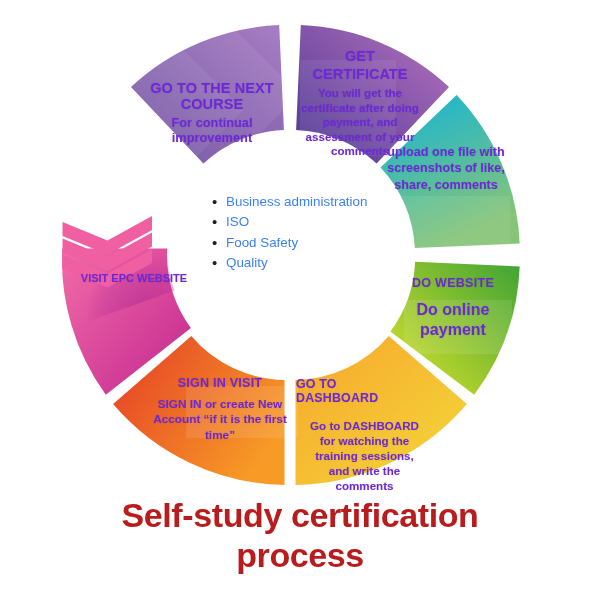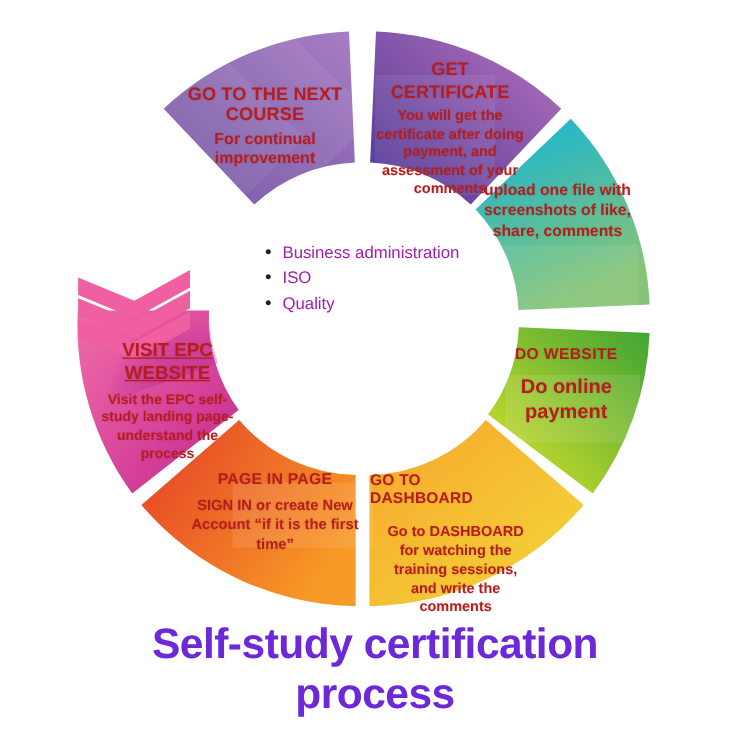--- a/index.html
+++ b/index.html
@@ -21,40 +21,40 @@
     height: 600px;
   }
   #ring-svg {
     position: absolute;
     left: 0; top: 0;
     width: 600px;
     height: 600px;
   }
   .seg-label {
     position: absolute;
-    color: #b91c1c;
+    color: #6d28d9;
     text-align: center;
     line-height: 1.12;
     text-shadow: 0 0 2px rgba(0,0,0,0.12);
     pointer-events: none;
   }
   .seg-title {
     font-weight: bold;
     display: block;
     margin-bottom: 2px;
   }
   .seg-body {
     font-weight: bold;
     display: block;
     text-align: center;
   }
 
   
   #lbl-next-course {
-    left: 138px; top: 68px; width: 148px;
+    left: 138px; top: 80px; width: 148px;
   }
   #lbl-next-course .seg-title { font-size: 14.5px; letter-spacing: .1px; }
   #lbl-next-course .seg-body  { font-size: 12.8px; margin-top: 4px; }
 
   #lbl-get-certificate {
     left: 296px; top: 48px; width: 128px;
   }
   #lbl-get-certificate .seg-title { font-size: 14.5px; line-height: 1.22; }
   #lbl-get-certificate .seg-body  { font-size: 11.6px; margin-top: 3px; line-height: 1.25; }
 
@@ -78,21 +78,21 @@
 
   #lbl-signin {
     left: 152px; top: 376px; width: 136px;
   }
   #lbl-signin .seg-title { font-size: 12.6px; letter-spacing: .2px; }
   #lbl-signin .seg-body  { font-size: 11.8px; margin-top: 7px; line-height: 1.3; }
 
   #lbl-visit-epc {
     left: 76px; top: 272px; width: 116px;
   }
-  #lbl-visit-epc .seg-title { font-size: 15px; line-height: 1.2; text-decoration: underline; }
+  #lbl-visit-epc .seg-title { font-size: 11px; line-height: 1.2; }
   #lbl-visit-epc .seg-body  { font-size: 11.2px; margin-top: 5px; line-height: 1.28; }
 
   
   #center-block {
     position: absolute;
     left: 186px;
     top: 192px;
     width: 212px;
     text-align: left;
   }
@@ -104,21 +104,21 @@
     margin: 0 0 7px 0;
     letter-spacing: -0.1px;
   }
   #center-list {
     margin: 0;
     padding: 0 0 0 26px;
     list-style: none;
   }
   #center-list li {
     font-size: 13.4px;
-    color: #a21caf;
+    color: #3b82f6;
     line-height: 1.52;
     position: relative;
     padding-left: 14px;
   }
   #center-list li::before {
     content: "•";
     position: absolute;
     left: 0;
     top: -1px;
     font-size: 15px;
@@ -127,21 +127,21 @@
 
   
   #page-title {
     position: absolute;
     left: 0;
     top: 496px;
     width: 600px;
     text-align: center;
     font-size: 34px;
     font-weight: bold;
-    color: #6d28d9;
+    color: #b91c1c;
     line-height: 1.17;
     letter-spacing: -0.4px;
   }
 </style>
 </head>
 <body>
 
 <div id="stage">
 
   <svg id="ring-svg" viewBox="0 0 600 600">
@@ -259,33 +259,33 @@
     <span class="seg-title">DO WEBSITE</span>
     <span class="seg-body">Do online payment</span>
   </div>
 
   <div class="seg-label" id="lbl-dashboard">
     <span class="seg-title">GO TO DASHBOARD</span>
     <span class="seg-body">Go to DASHBOARD for watching the training sessions, and write the comments</span>
   </div>
 
   <div class="seg-label" id="lbl-signin">
-    <span class="seg-title">PAGE IN PAGE</span>
+    <span class="seg-title">SIGN IN VISIT</span>
     <span class="seg-body">SIGN IN or create New Account “if it is the first time”</span>
   </div>
 
   <div class="seg-label" id="lbl-visit-epc">
     <span class="seg-title">VISIT EPC WEBSITE</span>
-    <span class="seg-body">Visit the EPC self-study landing page- understand the process</span>
   </div>
 
   <div id="center-block">
     <ul id="center-list">
       <li>Business administration</li>
       <li>ISO</li>
+      <li>Food Safety</li>
       <li>Quality</li>
     </ul>
   </div>
 
   <div id="page-title">
     <div>Self-study certification</div>
     <div>process</div>
   </div>
 
 </div>

